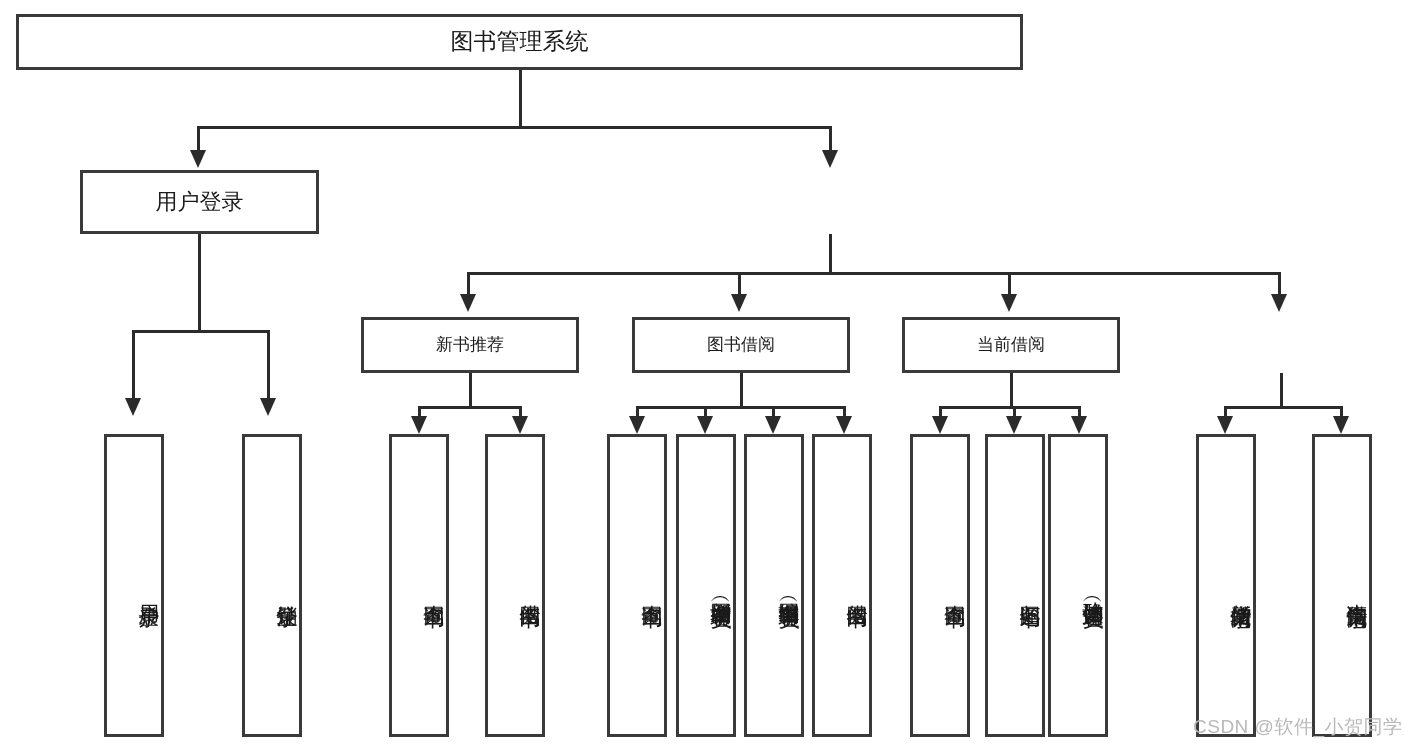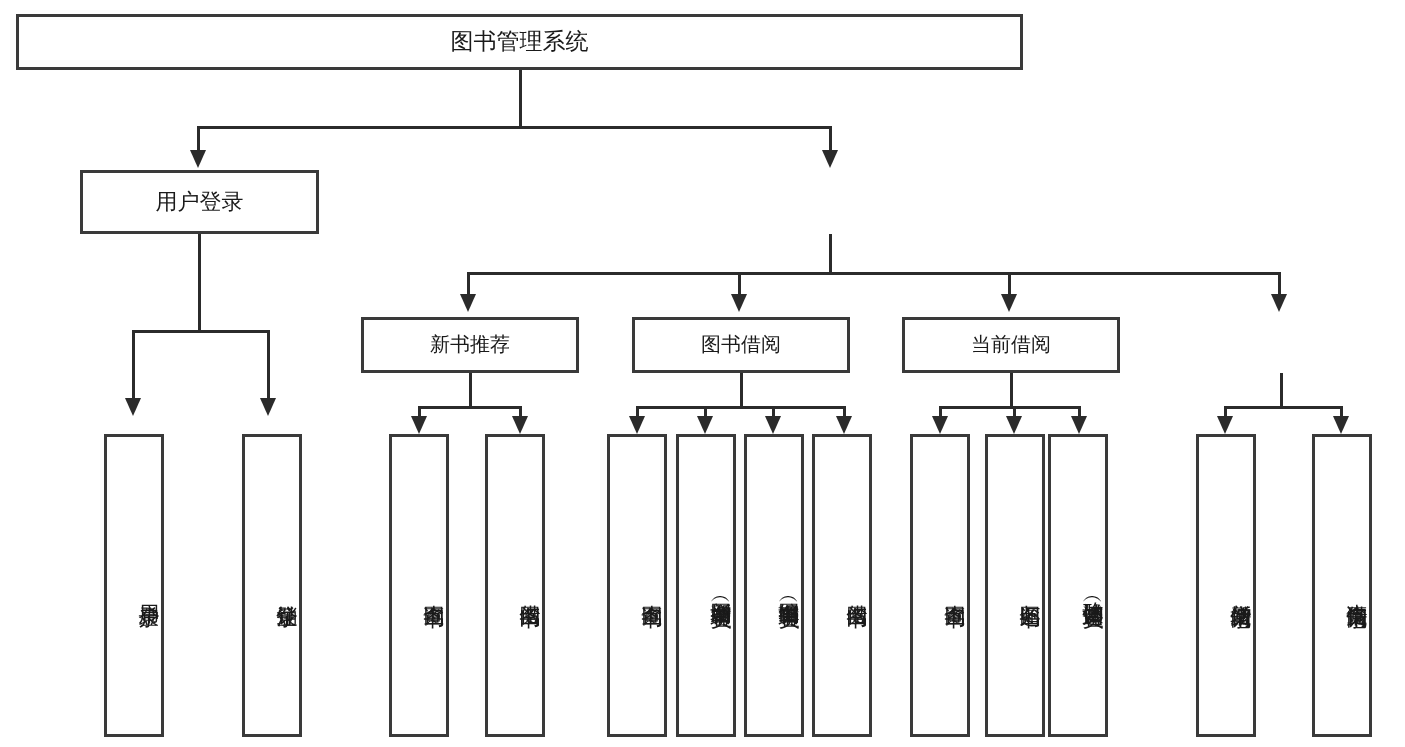--- a/index.html
+++ b/index.html
@@ -30,21 +30,21 @@
     line-height: 1.18;
     text-align: center;
   }
   .node.root {
     font-size: 23px;
   }
   .node.mid {
     font-size: 22px;
   }
   .node.sub {
-    font-size: 20px;
+    font-size: 17px;
     justify-content: center;
   }
   .node.leaf {
     font-size: 21px;
     writing-mode: vertical-rl;
     text-orientation: upright;
     align-items: flex-start;
     justify-content: center;
     padding-top: 8px;
     letter-spacing: 1px;
@@ -194,14 +194,15 @@
   <div class="node leaf" style="left:1048px; top:434px; width:60px; height:303px;">
     <span>确认归还（管理员）</span>
   </div>
   <div class="node leaf" style="left:1196px; top:434px; width:60px; height:303px;">
     <span>新增借阅记录</span>
   </div>
   <div class="node leaf" style="left:1312px; top:434px; width:60px; height:303px;">
     <span>查询借阅记录</span>
   </div>
 
+  <div class="watermark" style="left:1193px; top:714px;">CSDN @软件_小贺同学</div>
 
 </div>
 
 </body></html>

